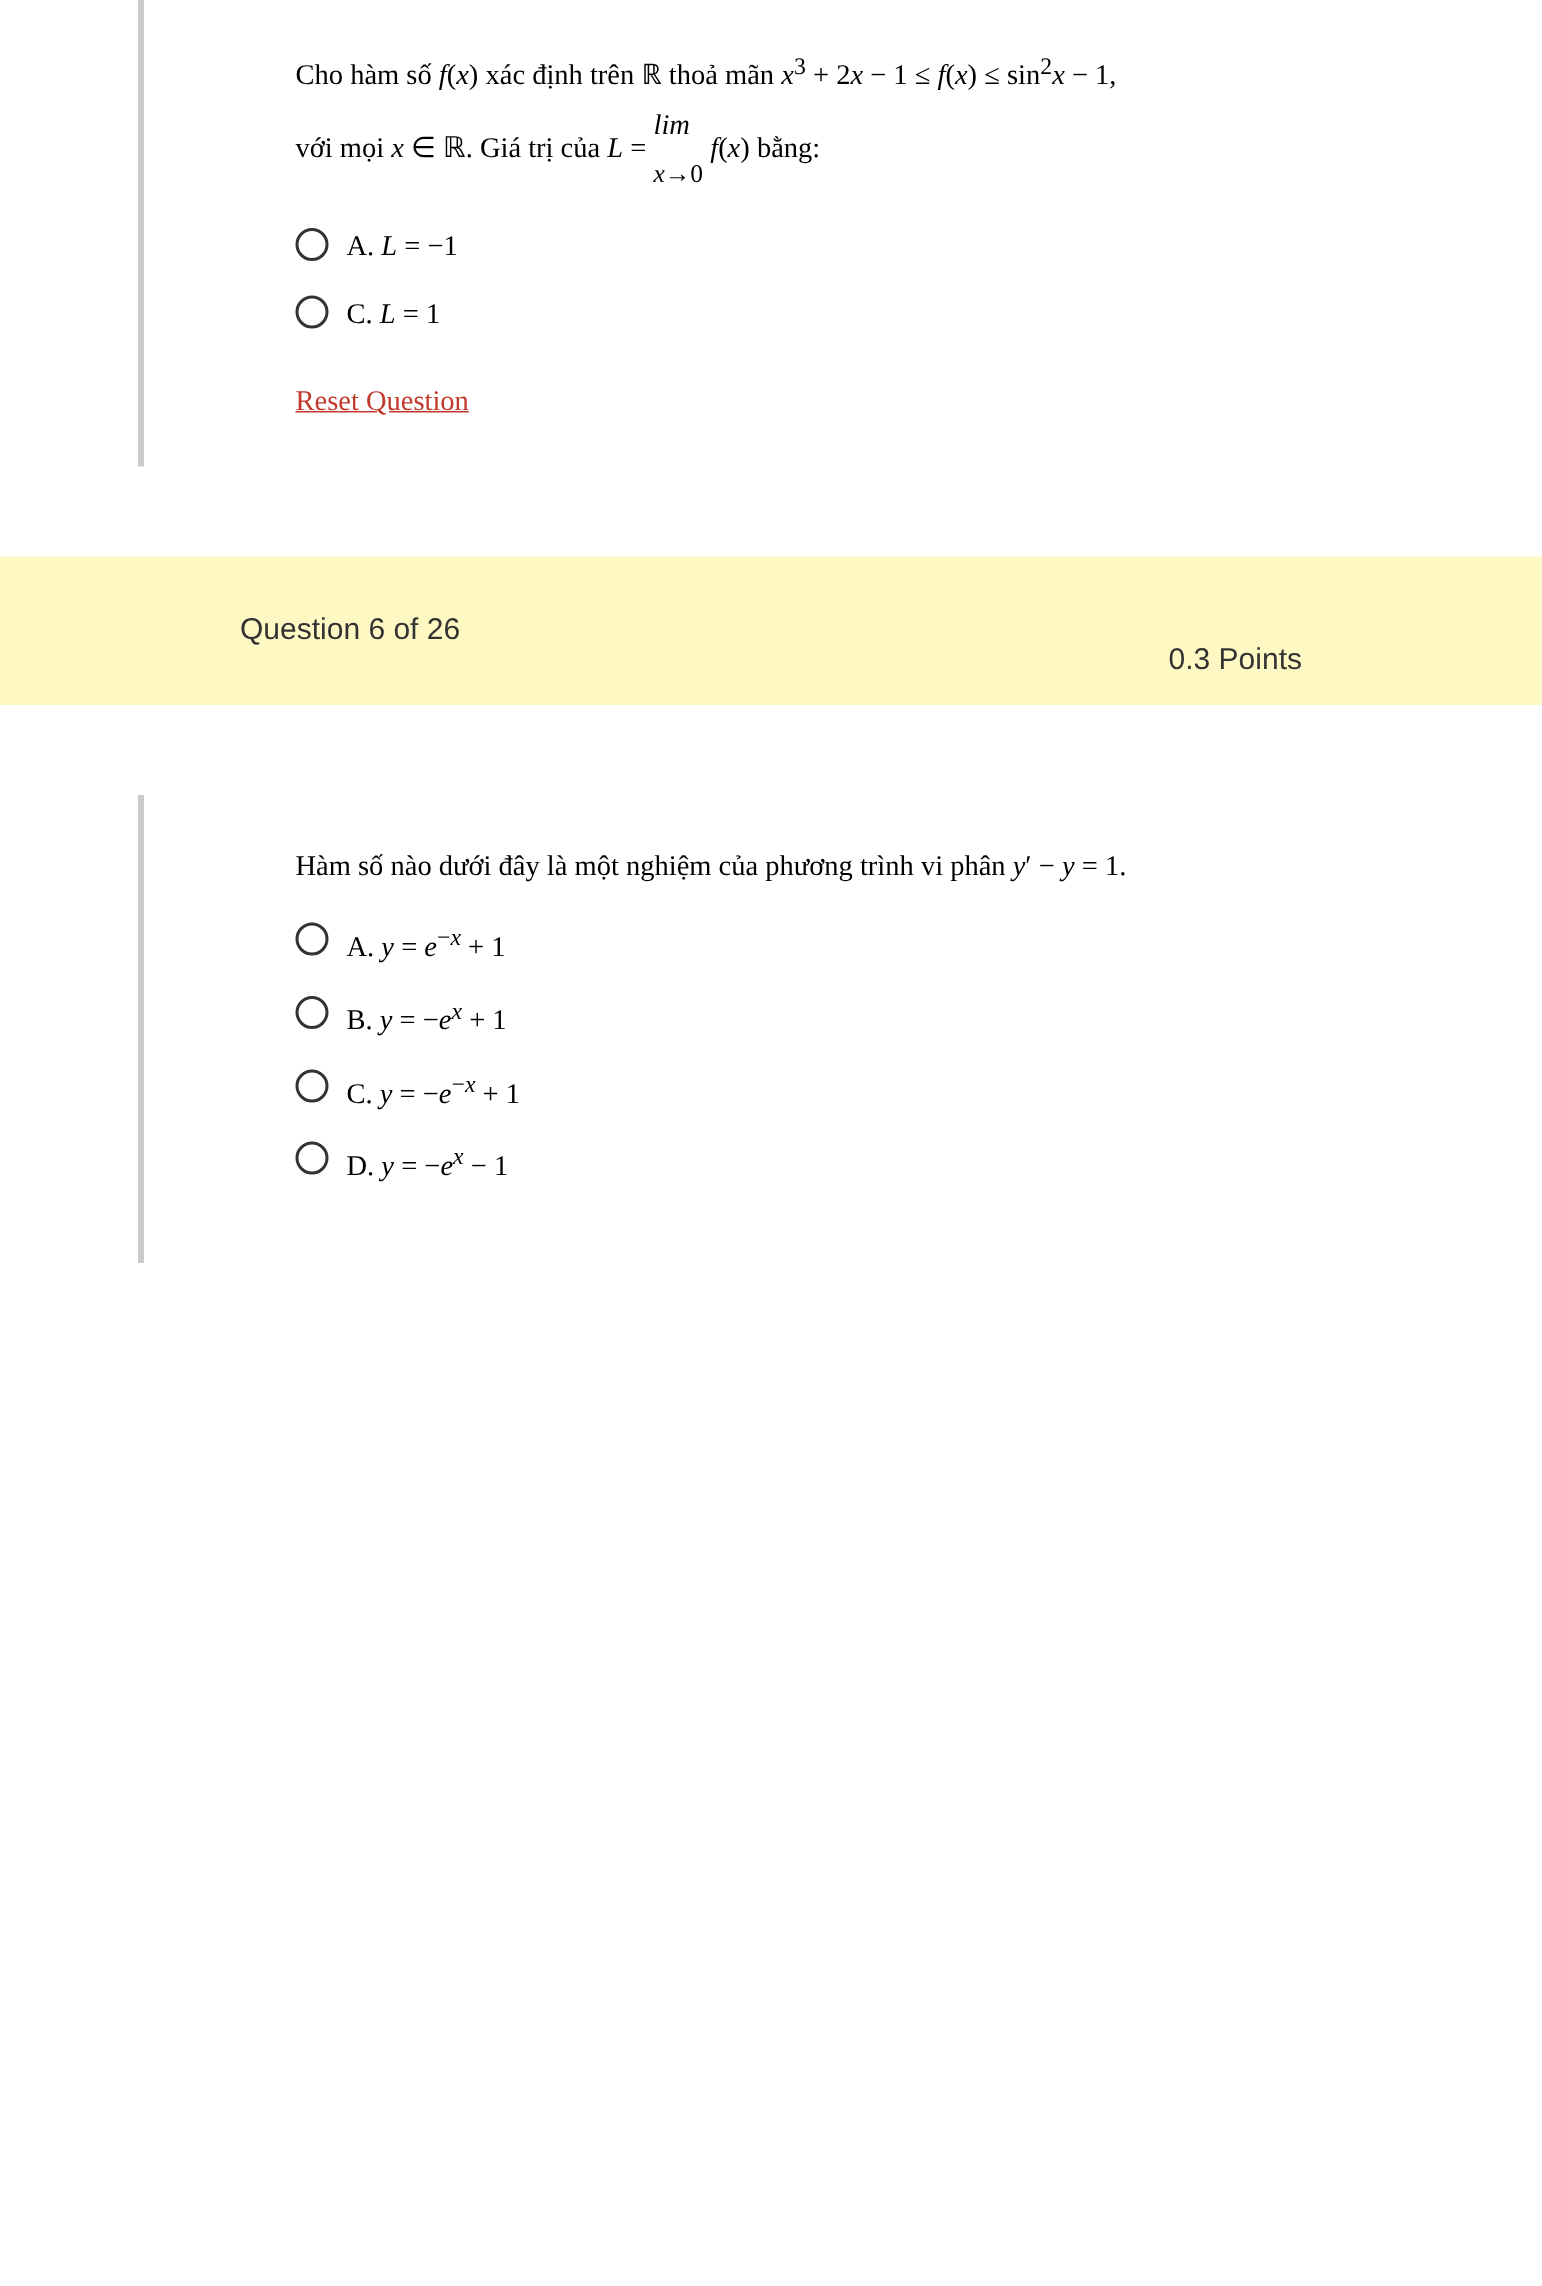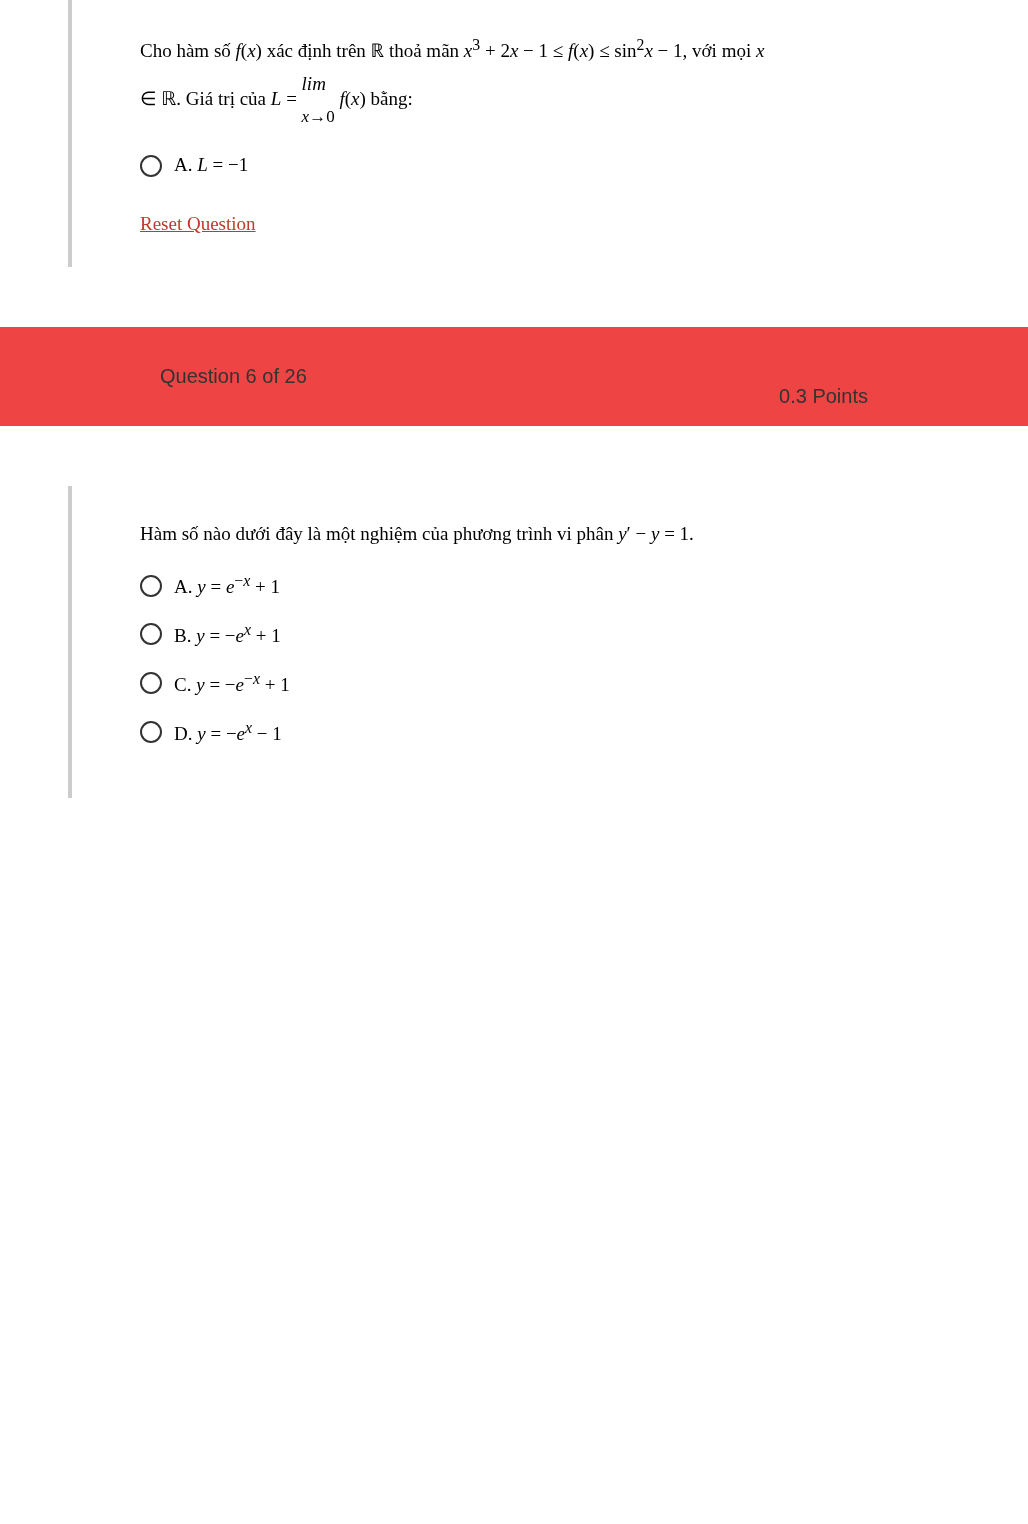--- a/index.html
+++ b/index.html
@@ -11,35 +11,35 @@
     body {
       background: #ffffff;
       font-family: Georgia, 'Times New Roman', serif;
       font-size: 18px;
       color: #000000;
       width: 1028px;
       min-height: 1524px;
     }
 
     .question-block {
-      padding: 32px 160px 32px 68px;
+      padding: 32px 160px 32px 101px;
       border-left: 4px solid #cccccc;
-      margin-left: 68px;
+      margin-left: 92px;
       margin-right: 100px;
     }
 
     .question-text {
       line-height: 1.7;
       margin-bottom: 20px;
       font-size: 19px;
     }
 
     .option-row {
       display: flex;
-      align-items: center;
+      align-items: flex-start;
       margin-bottom: 18px;
       gap: 12px;
     }
 
     .radio-circle {
       width: 22px;
       height: 22px;
       border-radius: 50%;
       border: 2px solid #333;
       flex-shrink: 0;
@@ -55,21 +55,21 @@
     .reset-link {
       color: #c0392b;
       text-decoration: underline;
       cursor: pointer;
       font-size: 19px;
       margin-top: 16px;
       display: inline-block;
     }
 
     .question-header {
-      background: #ef4444;
+      background: #fef9c3;
       display: flex;
       justify-content: space-between;
       align-items: center;
       padding: 18px 160px;
       margin: 20px 0;
       gap: 47px;
     }
 
     .question-header-left {
       font-size: 20px;
@@ -98,20 +98,24 @@
     với mọi <em>x</em> ∈ ℝ. Giá trị của <em>L</em> = <span style="display:inline-block;vertical-align:middle;"><span style="font-style:italic;">lim</span><br><span style="font-size:17px;"><em>x</em>→0</span></span> <em>f</em>(<em>x</em>)
     bằng:
   </div>
 
   <div class="option-row">
     <div class="radio-circle"></div>
     <span class="option-label">A. <em>L</em> = −1</span>
   </div>
 
 
+  <div class="option-row">
+    <div class="radio-circle"></div>
+    <span class="option-label">C. <em>L</em> = 1</span>
+  </div>
 
 
   <a class="reset-link">Reset Question</a>
 </div>
 
 <div class="spacer"></div>
 
 <div class="question-header">
   <span class="question-header-left">Question 6 of 26</span>
   <span class="question-header-right">0.3 Points</span>

